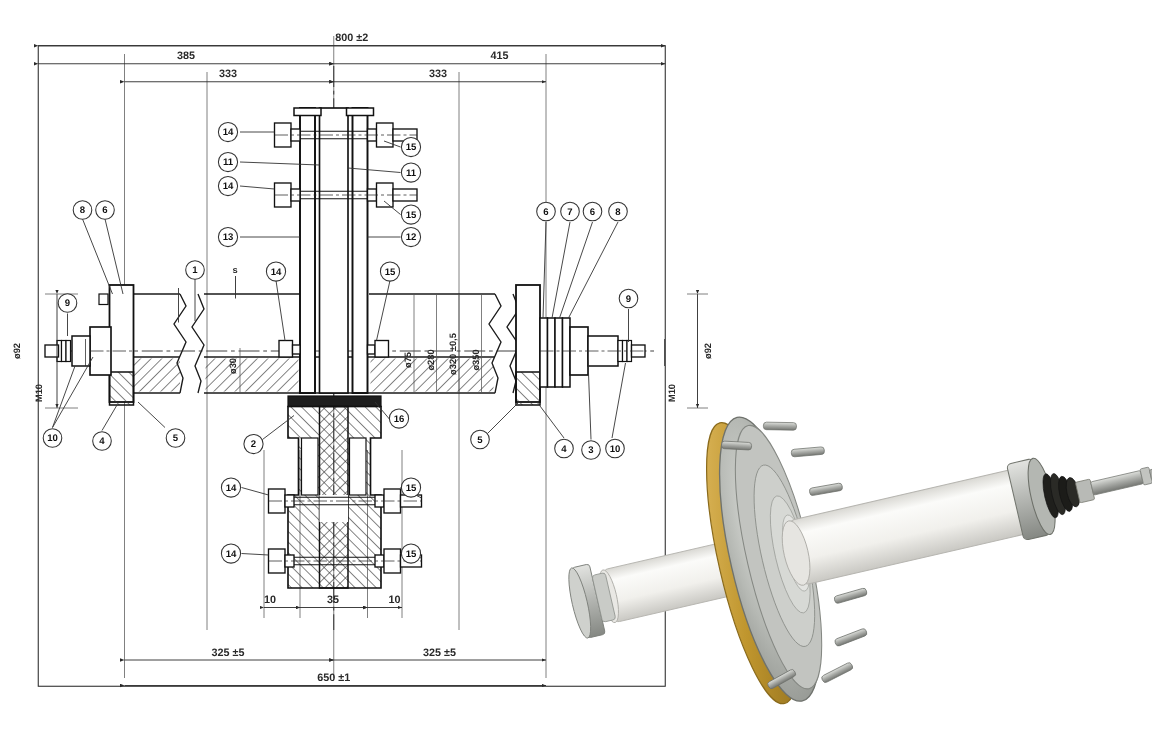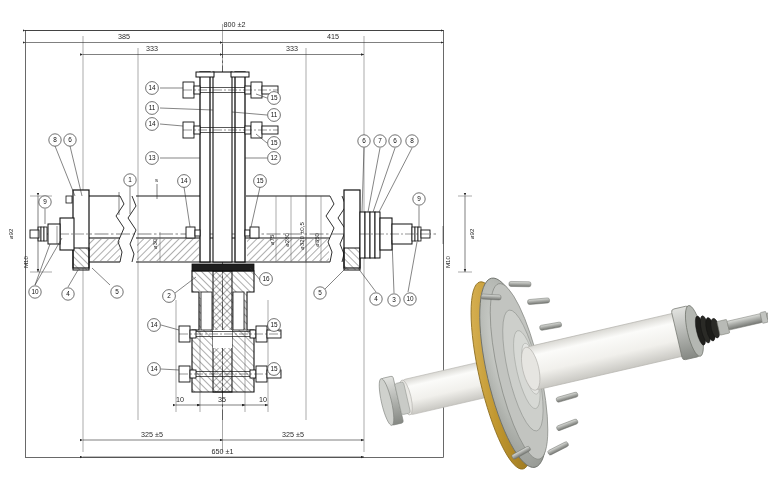--- a/index.html
+++ b/index.html
@@ -1,18 +1,18 @@
 <!DOCTYPE html>
 <html><head>
 <meta charset="utf-8">
 <style>
   html,body{margin:0;padding:0;background:#ffffff;}
   body{width:768px;height:496px;overflow:hidden;
        font-family:"Liberation Sans", sans-serif;color:#1a1a1a;}
-  #root{position:relative;width:768px;height:496px;}
+  #root{position:relative;width:768px;height:496px;font-weight:bold;}
   svg{display:block;}
   .dimtxt{font-family:"Liberation Sans",sans-serif;font-size:7.2px;fill:#2a2a2a;}
   .dimtxt-s{font-family:"Liberation Sans",sans-serif;font-size:6.2px;fill:#2a2a2a;}
   .balloontxt{font-family:"Liberation Sans",sans-serif;font-size:6.4px;fill:#111;text-anchor:middle;}
 </style>
 </head>
 <body>
 
 <div id="root">
 

